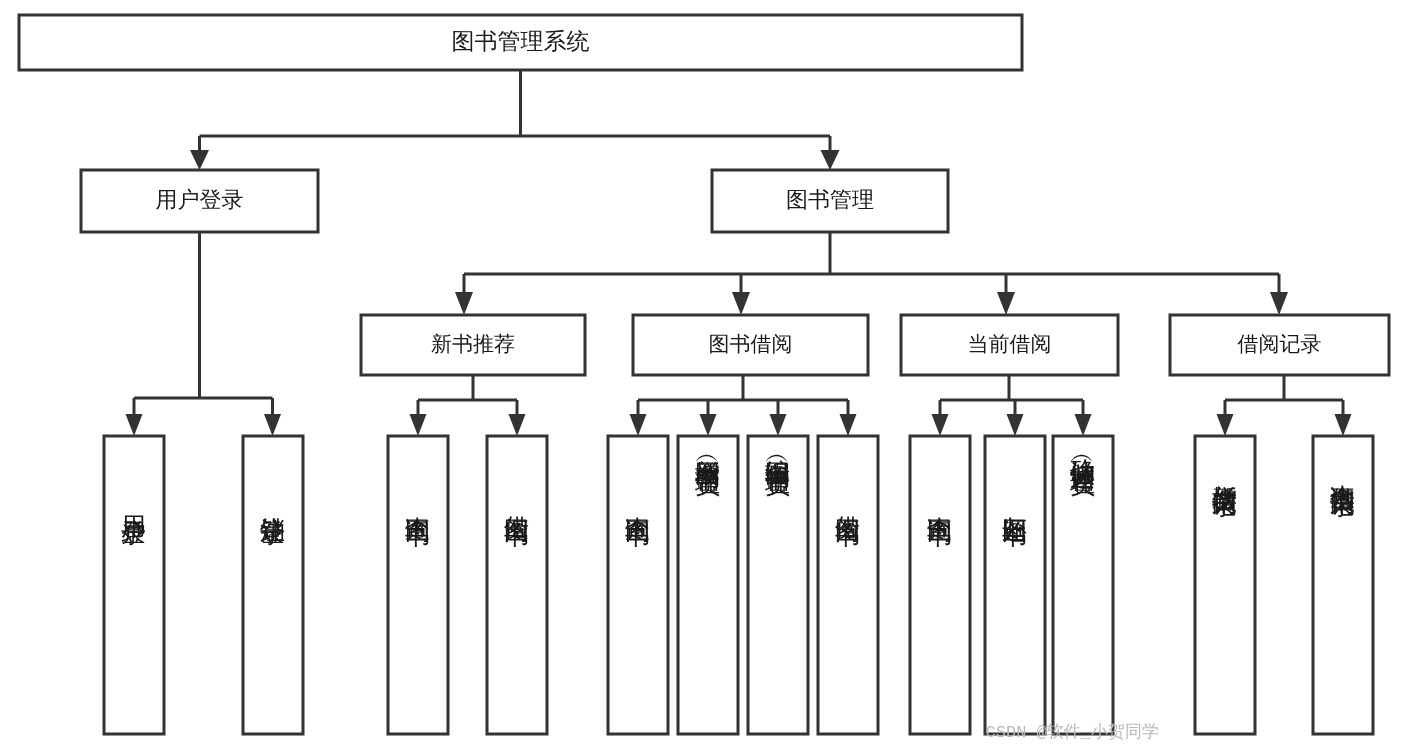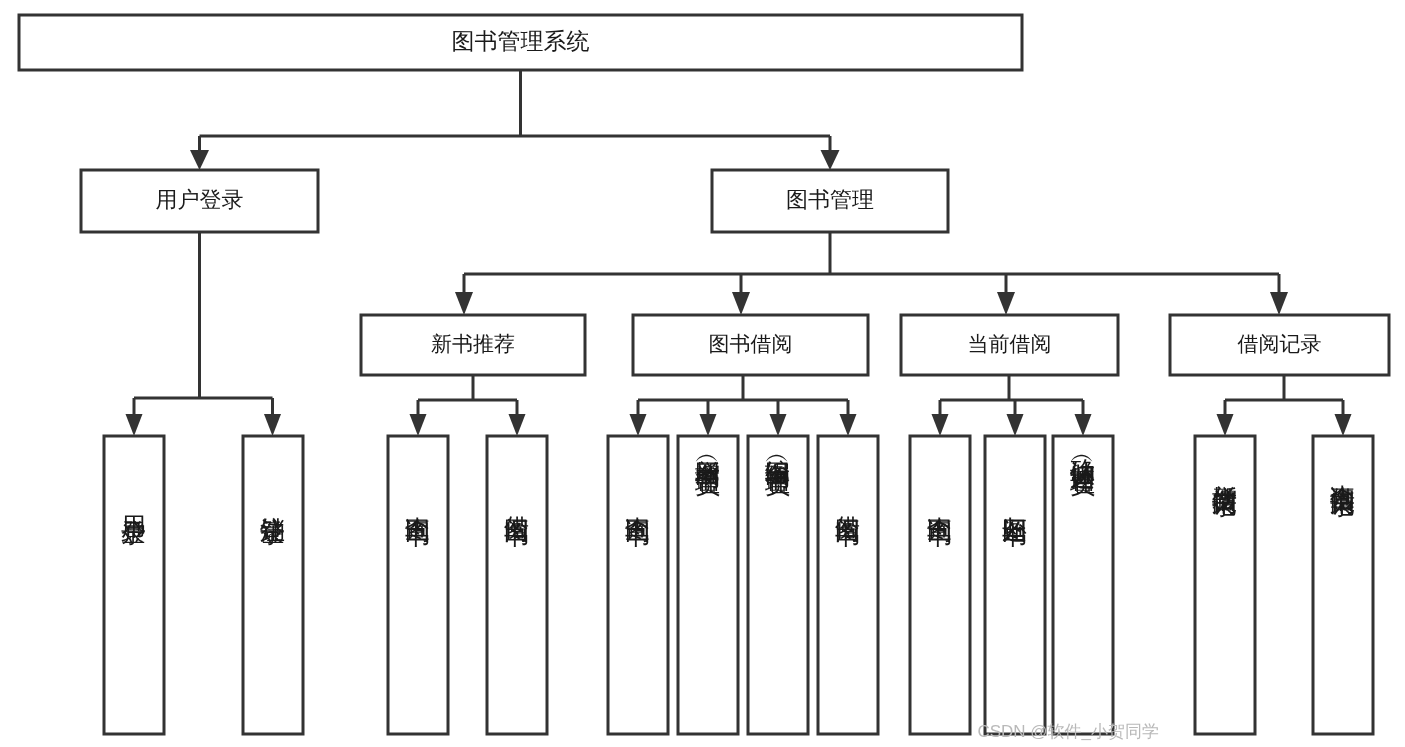--- a/index.html
+++ b/index.html
@@ -54,21 +54,21 @@
     stroke-linecap: butt;
   }
   .arrow-head {
     fill: #333333;
     stroke: none;
   }
   .watermark {
     position: absolute;
     right: 8px;
     bottom: 4px;
-    font-family: Liberation Sans, sans-serif;
+    font-family: Liberation Mono, monospace;
     font-size: 17px;
     color: #b9b9b9;
     white-space: nowrap;
     pointer-events: none;
     margin-left: 36px;
   }
 </style>
 </head>
 <body>
 

